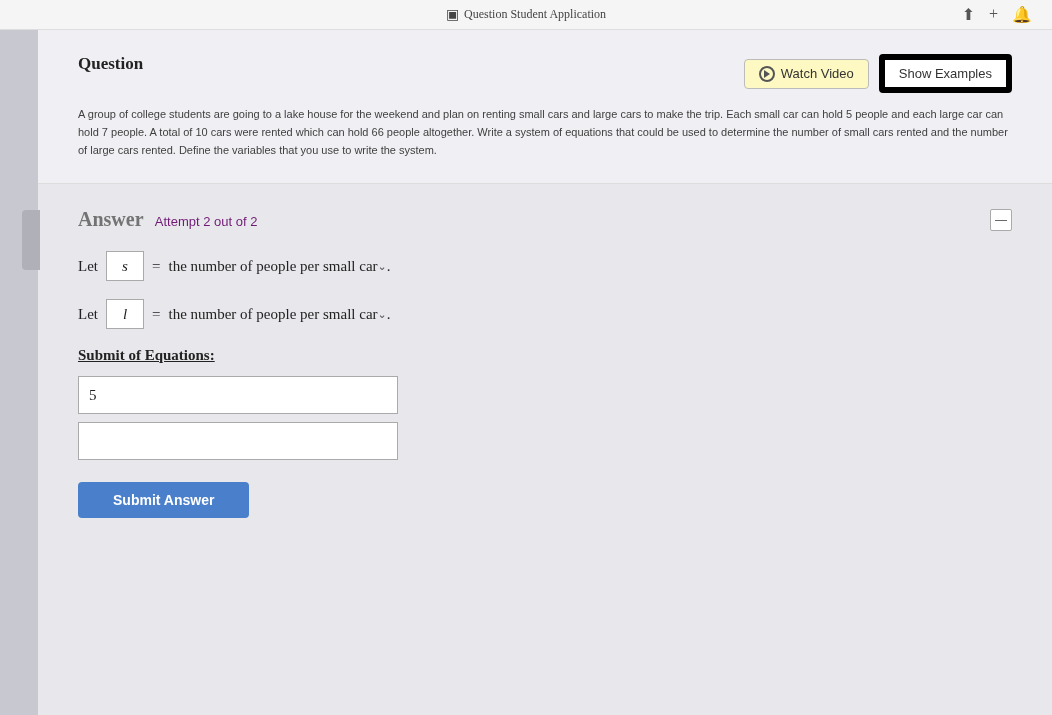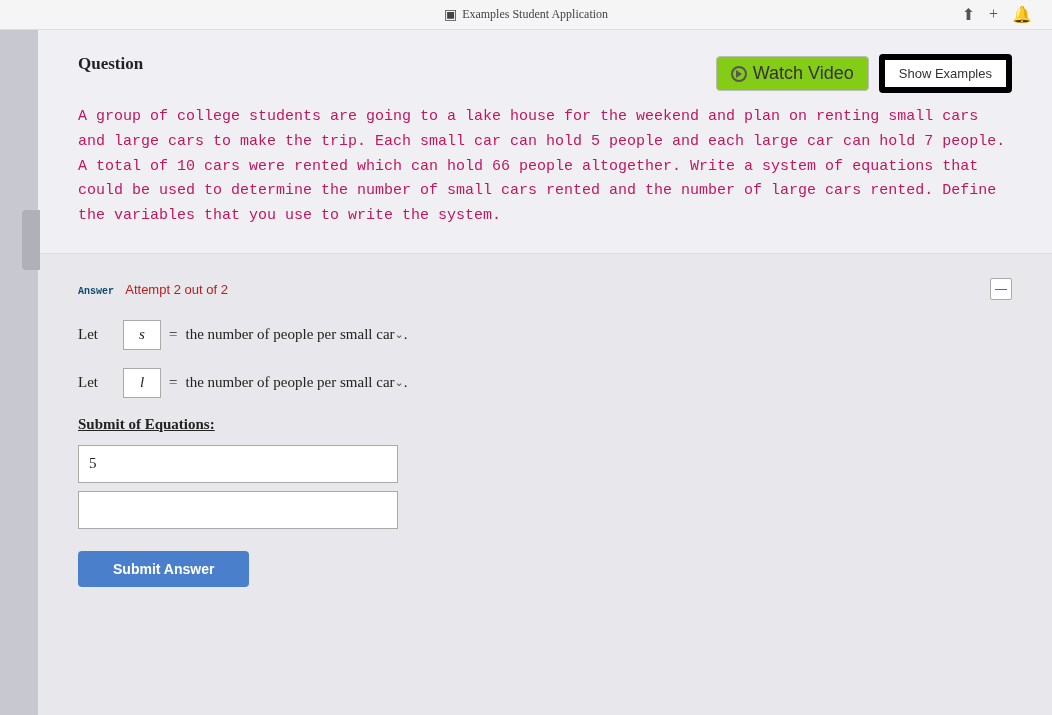--- a/index.html
+++ b/index.html
@@ -104,24 +104,24 @@
       display: flex;
       gap: 10px;
       align-items: center;
     }
 
     .watch-video-btn {
       display: flex;
       align-items: center;
       gap: 6px;
       border: 1px solid #bbb;
-      background: #84cc16;
+      background: #fef9c3;
       padding: 6px 14px;
       border-radius: 4px;
-      font-size: 18px;
+      font-size: 13px;
       color: #333;
       cursor: pointer;
       font-family: Arial, sans-serif;
     }
 
     .watch-video-btn .play-icon {
       width: 16px;
       height: 16px;
       border-radius: 50%;
       border: 2px solid #555;
@@ -144,49 +144,49 @@
       background: #fff;
       padding: 6px 14px;
       border-radius: 4px;
       font-size: 13px;
       color: #333;
       cursor: pointer;
       font-family: Arial, sans-serif;
     }
 
     .question-text {
-      font-size: 15px;
+      font-size: 11px;
       line-height: 1.65;
-      color: #be185d;
-      font-family: Liberation Mono, monospace;
+      color: #404040;
+      font-family: Liberation Sans, sans-serif;
     }
 
     .answer-section {
       background: #e8e8ec;
       padding: 24px 40px 30px 40px;
       margin: 0;
     }
 
     .answer-header {
       display: flex;
       align-items: center;
       justify-content: space-between;
       margin-bottom: 20px;
     }
 
     .answer-label {
-      font-size: 10px;
+      font-size: 20px;
       font-weight: bold;
-      color: #0c4a6e;
-      font-family: Liberation Mono, monospace;
+      color: #737373;
+      font-family: Liberation Serif, serif;
     }
 
     .attempt-text {
       font-size: 13px;
-      color: #b91c1c;
+      color: #701a75;
       font-weight: normal;
       font-family: Arial, sans-serif;
     }
 
     .minimize-btn {
       width: 22px;
       height: 22px;
       border: 1px solid #aaa;
       background: #fff;
       display: flex;
@@ -201,21 +201,21 @@
     .variable-row {
       display: flex;
       align-items: center;
       margin-bottom: 18px;
       font-size: 15px;
       color: #222;
       font-family: 'Georgia', serif;
     }
 
     .let-label {
-      margin-right: 25px;
+      margin-right: 8px;
     }
 
     .variable-box {
       border: 1px solid #aaa;
       background: #fff;
       width: 38px;
       height: 30px;
       display: flex;
       align-items: center;
       justify-content: center;
@@ -279,21 +279,21 @@
     }
   </style>
 </head>
 <body>
 
 <div class="app-container">
 
   <div class="top-bar">
     <span class="top-bar-title">
       <span style="font-size:14px;">▣</span>
-      <span>Examples Student Application</span>
+      <span>Question Student Application</span>
     </span>
     <div class="top-bar-icons">
       <span style="cursor:pointer;">⬆</span>
       <span style="cursor:pointer;">+</span>
       <span style="cursor:pointer;">🔔</span>
     </div>
   </div>
 
   <div class="main-content">
 

